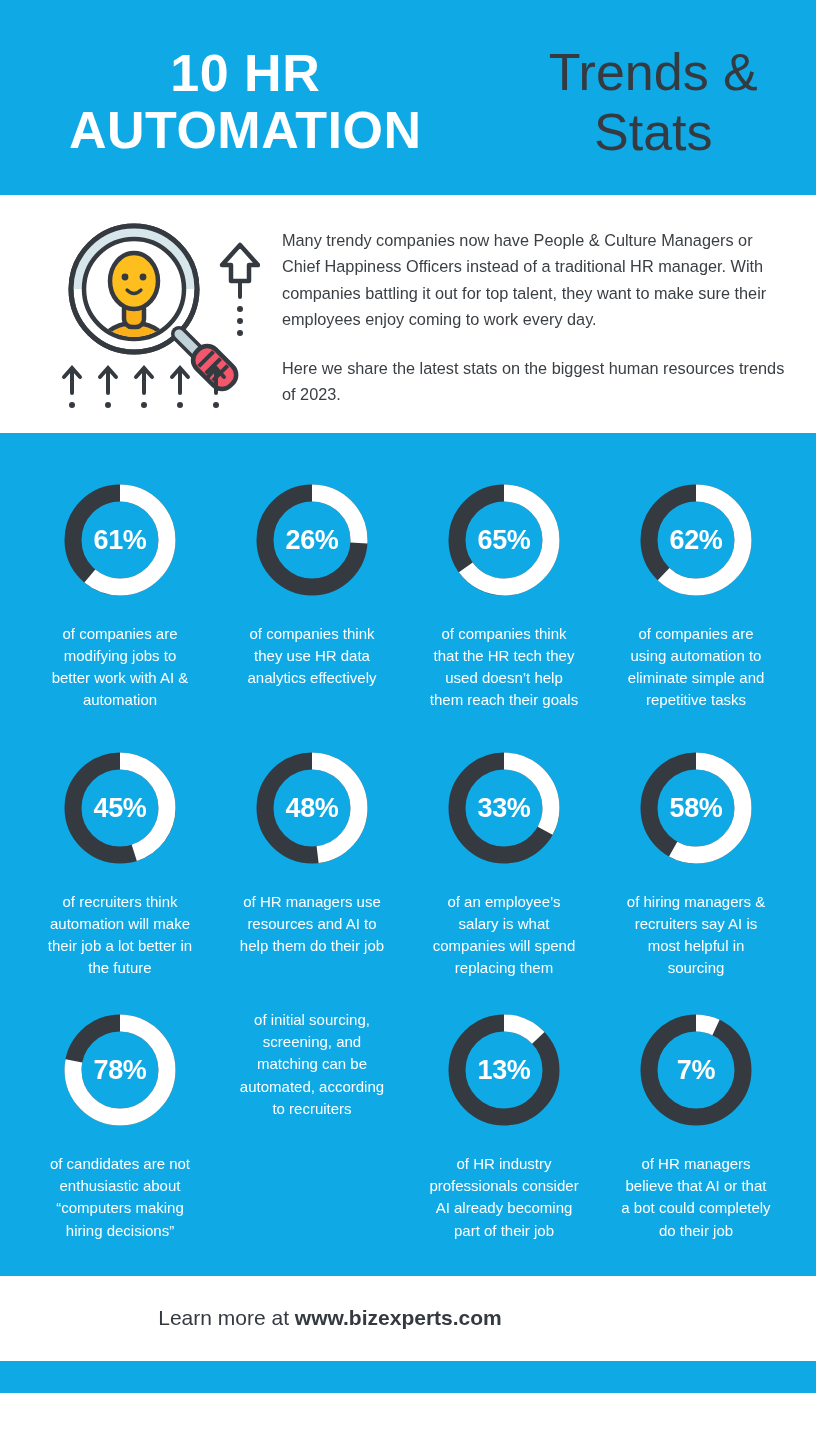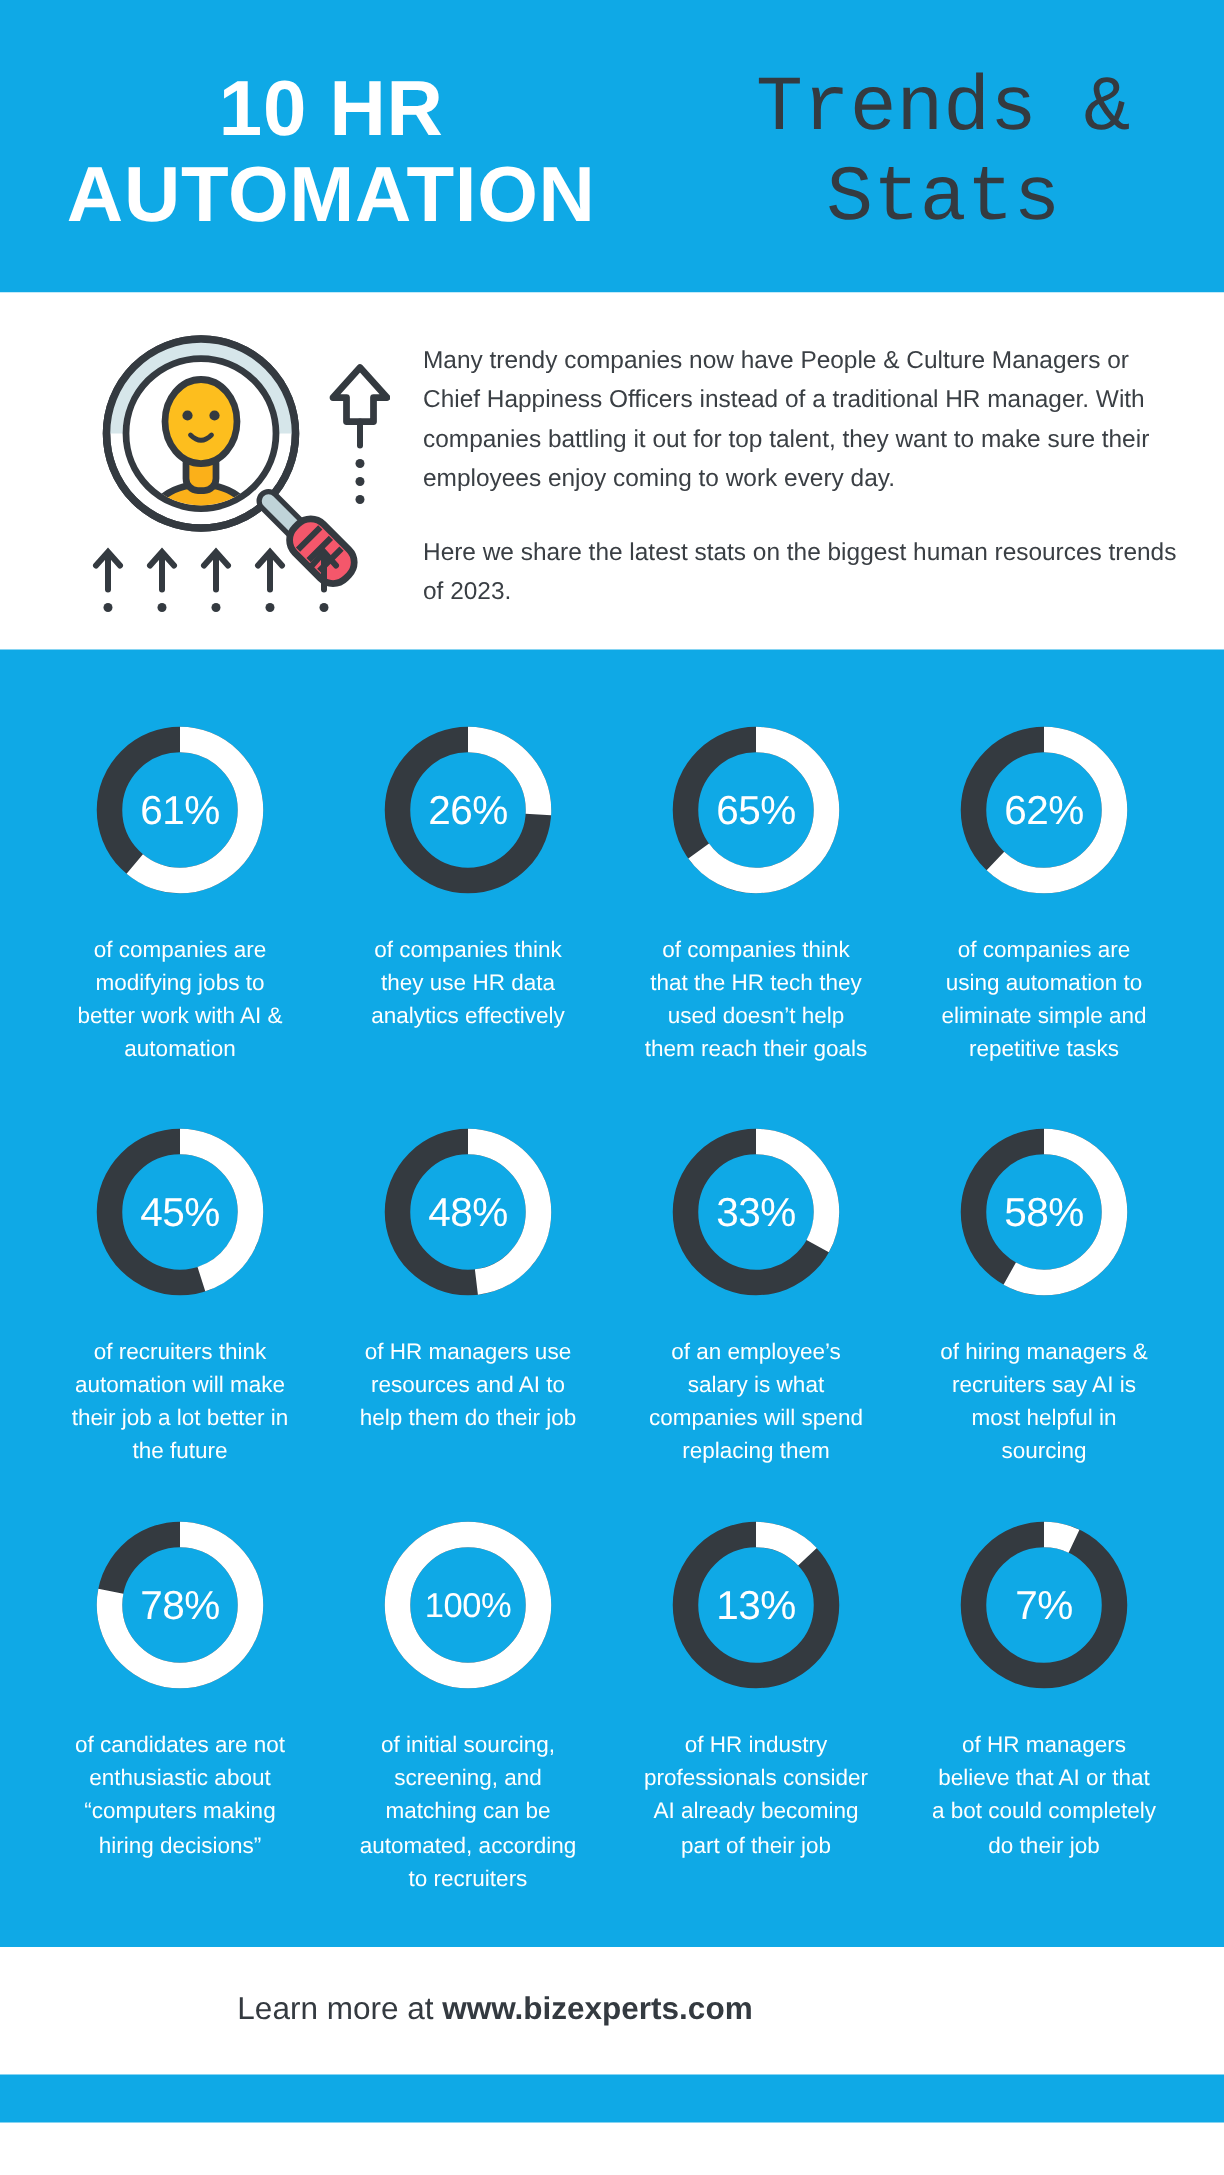--- a/index.html
+++ b/index.html
@@ -37,21 +37,20 @@
     line-height: 1.08;
     text-align: center;
   }
   .title-line-2 {
     color: #343A40;
     font-size: 52px;
     font-weight: 400;
     line-height: 1.15;
     text-align: center;
     margin-top: 2px;
-    font-family: Liberation Mono, monospace;
   }
 
   
   .intro {
     width: 816px;
     height: 238px;
     background: #ffffff;
     display: flex;
     align-items: flex-start;
     padding: 18px 26px 0 46px;
@@ -99,21 +98,21 @@
   }
   .donut-wrap svg { display: block; }
   .donut-label {
     position: absolute;
     inset: 0;
     display: flex;
     align-items: center;
     justify-content: center;
     color: #ffffff;
     font-size: 27px;
-    font-weight: 400;
+    font-weight: 700;
     letter-spacing: -0.3px;
   }
   .donut-label.small { font-size: 23px; }
   .stat-caption {
     color: #ffffff;
     font-size: 15px;
     line-height: 1.47;
     text-align: center;
     max-width: 150px;
   }
@@ -297,27 +296,20 @@
           <div class="donut-wrap">
             <svg width="122" height="122" viewBox="0 0 122 122">
               <circle cx="61" cy="61" r="47" fill="none" stroke="#343A40" stroke-width="17"></circle>
               <circle cx="61" cy="61" r="47" fill="none" stroke="#FFFFFF" stroke-width="17" stroke-dasharray="230.34157336120364 64.96813607623693" transform="rotate(-90 61 61)"></circle>
             </svg>
             <div class="donut-label">78%</div>
           </div>
           <div class="stat-caption">of candidates are not enthusiastic about “computers making hiring decisions”</div>
         </div>
         <div class="stat-cell">
-          <div class="donut-wrap">
-            <svg width="122" height="122" viewBox="0 0 122 122">
-              <circle cx="61" cy="61" r="47" fill="none" stroke="#343A40" stroke-width="17"></circle>
-              <circle cx="61" cy="61" r="47" fill="none" stroke="#FFFFFF" stroke-width="17" stroke-dasharray="295.3097094374406 0" transform="rotate(-90 61 61)"></circle>
-            </svg>
-            <div class="donut-label small">100%</div>
-          </div>
           <div class="stat-caption">of initial sourcing, screening, and matching can be automated, according to recruiters</div>
         </div>
         <div class="stat-cell">
           <div class="donut-wrap">
             <svg width="122" height="122" viewBox="0 0 122 122">
               <circle cx="61" cy="61" r="47" fill="none" stroke="#343A40" stroke-width="17"></circle>
               <circle cx="61" cy="61" r="47" fill="none" stroke="#FFFFFF" stroke-width="17" stroke-dasharray="38.39026222686728 256.9194472105733" transform="rotate(-90 61 61)"></circle>
             </svg>
             <div class="donut-label">13%</div>
           </div>

